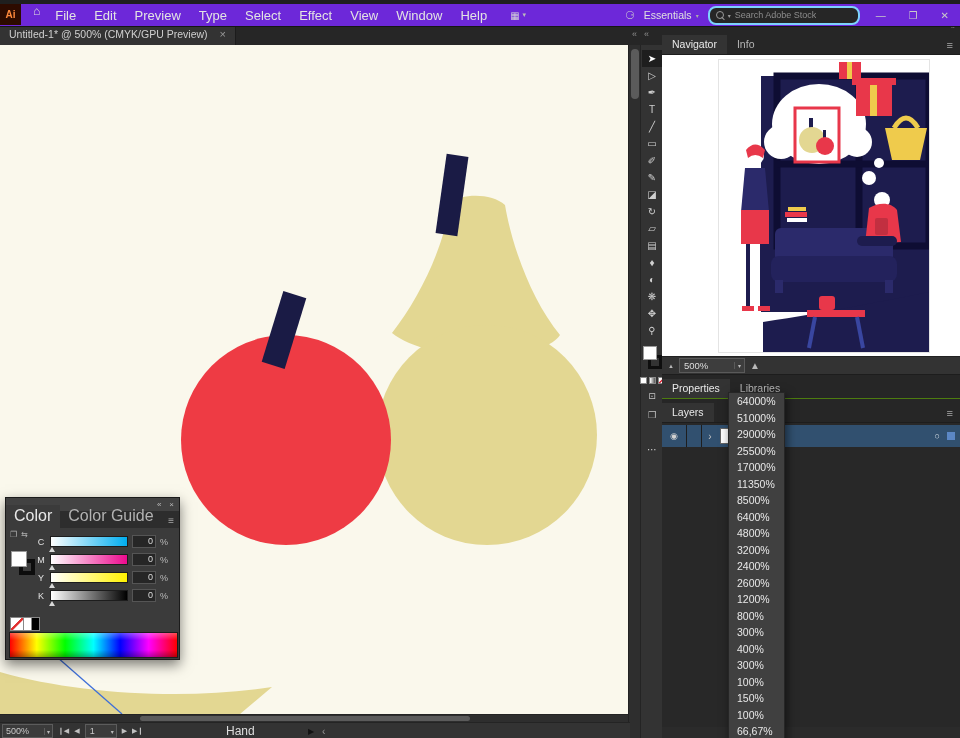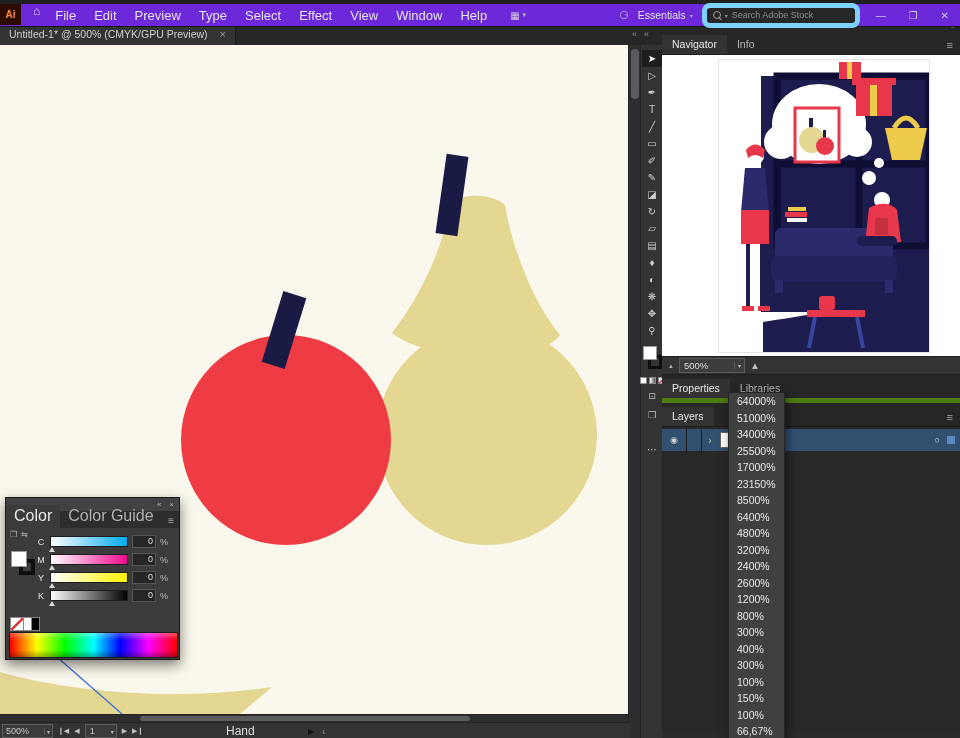--- a/index.html
+++ b/index.html
@@ -11,21 +11,21 @@
   .logo{width:21px;height:21px;background:#2d0b00;color:#ff8a3c;font-weight:bold;font-size:10px;
         display:flex;align-items:center;justify-content:center;margin-right:6px;}
   .home{color:#dcdcdc;font-size:12px;padding:0 6px;}
   #menu-list{display:flex;align-items:center;}
   .menu-item{padding:0 9px;font-size:13px;color:#e3e3e3;}
   .ws{display:flex;align-items:center;gap:3px;margin-left:14px;color:#d8d8d8;font-size:10px;}
   .ws .caret{font-size:7px;color:#bbb;}
   .mb-right{margin-left:auto;display:flex;align-items:center;gap:9px;padding-right:4px;}
   .discover{color:#d0d0d0;font-size:11px;}
   .ws-label{color:#e0e0e0;font-size:10.5px;display:flex;gap:4px;align-items:center;}
-  .search{width:136px;height:15px;border:5px solid #7dd3fc;border-radius:8px;background:#262626;
+  .search{width:136px;height:15px;border:2px solid #7dd3fc;border-radius:8px;background:#262626;
           display:flex;align-items:center;gap:4px;padding:0 6px;color:#8d8d8d;font-size:9px;}
   .mag{width:6px;height:6px;border:1px solid #9a9a9a;border-radius:50%;position:relative;flex:none;}
   .mag:after{content:"";position:absolute;width:4px;height:1px;background:#9a9a9a;transform:rotate(45deg);left:4px;top:6px;}
   .search .caret{font-size:6px;color:#9a9a9a;}
   .search .ph{white-space:nowrap;overflow:hidden;}
   .win-btn{font-size:10px;color:#c9c9c9;padding:0 7px;}
   
   #tabbar{position:absolute;left:0;top:22px;width:628px;height:23px;background:#262626;display:flex;}
   .doc-tab{display:flex;align-items:center;background:#333333;padding:0 9px;font-size:10.5px;color:#cfcfcf;
            height:23px;border-right:1px solid #1c1c1c;}
@@ -73,21 +73,21 @@
   .ph-menu{margin-left:auto;color:#a8a8a8;padding:0 7px 3px 0;font-size:11px;}
   #nav-body{height:301px;background:#ffffff;position:relative;}
   #nav-thumb{position:absolute;left:56px;top:4px;width:210px;height:292px;border:1px solid #e4e4e4;}
   #nav-footer{height:17px;background:#333333;display:flex;align-items:center;gap:5px;padding:0 6px;
               border-top:1px solid #222;border-bottom:1px solid #1d1d1d;}
   .mtn-small{font-size:6px;color:#b8b8b8;}
   .mtn-big{font-size:10px;color:#b8b8b8;}
   .zoom-box{width:60px;height:13px;background:#3d3d3d;border:1px solid #5a5a5a;display:flex;align-items:center;
             font-size:9.5px;color:#dddddd;padding-left:4px;}
   .zoom-box .caret{margin-left:auto;border-left:1px solid #5a5a5a;padding:0 3px;font-size:6px;color:#bbbbbb;}
-  #props-header{height:23px;background:#262626;display:flex;align-items:flex-end;border-bottom:5px solid #4d7c0f;}
+  #props-header{height:23px;background:#262626;display:flex;align-items:flex-end;border-bottom:1px solid #4d7c0f;}
   #layers-header{height:23px;background:#262626;display:flex;align-items:flex-end;border-bottom:1px solid #1d1d1d;}
   #layers-body{height:304px;background:#282828;position:relative;}
   .layer-row{position:absolute;left:0;top:2px;right:0;height:22px;display:flex;align-items:center;}
   .lr-eye{width:24px;height:100%;display:flex;align-items:center;justify-content:center;color:#d2d2d2;font-size:9px;border-right:1px solid #1e1e1e;}
   .lr-blank{width:14px;height:100%;border-right:1px solid #1e1e1e;}
   .lr-expand{width:16px;text-align:center;color:#c2c2c2;font-size:10px;}
   .lr-thumb{width:17px;height:14px;background:#ffffff;border:1px solid #666;margin-left:2px;}
   .lr-spacer{flex:1;}
   .lr-target{color:#cfd8e0;font-size:9px;margin-right:7px;}
   .lr-selsq{width:8px;height:8px;margin-right:5px;}
@@ -367,24 +367,24 @@
         <span class="lr-target">○</span>
         <span class="lr-selsq" style="background: rgb(91, 135, 197);"></span>
       </div>
     </div>
   </div>
 
   <div id="zoom-menu">
     <div id="zoom-options">
         <div class="zoom-item">64000%</div>
         <div class="zoom-item">51000%</div>
-        <div class="zoom-item">34000%</div>
+        <div class="zoom-item">29000%</div>
         <div class="zoom-item">25500%</div>
         <div class="zoom-item">17000%</div>
-        <div class="zoom-item">23150%</div>
+        <div class="zoom-item">11350%</div>
         <div class="zoom-item">8500%</div>
         <div class="zoom-item">6400%</div>
         <div class="zoom-item">4800%</div>
         <div class="zoom-item">3200%</div>
         <div class="zoom-item">2400%</div>
         <div class="zoom-item">2600%</div>
         <div class="zoom-item">1200%</div>
         <div class="zoom-item">800%</div>
         <div class="zoom-item">300%</div>
         <div class="zoom-item">400%</div>

